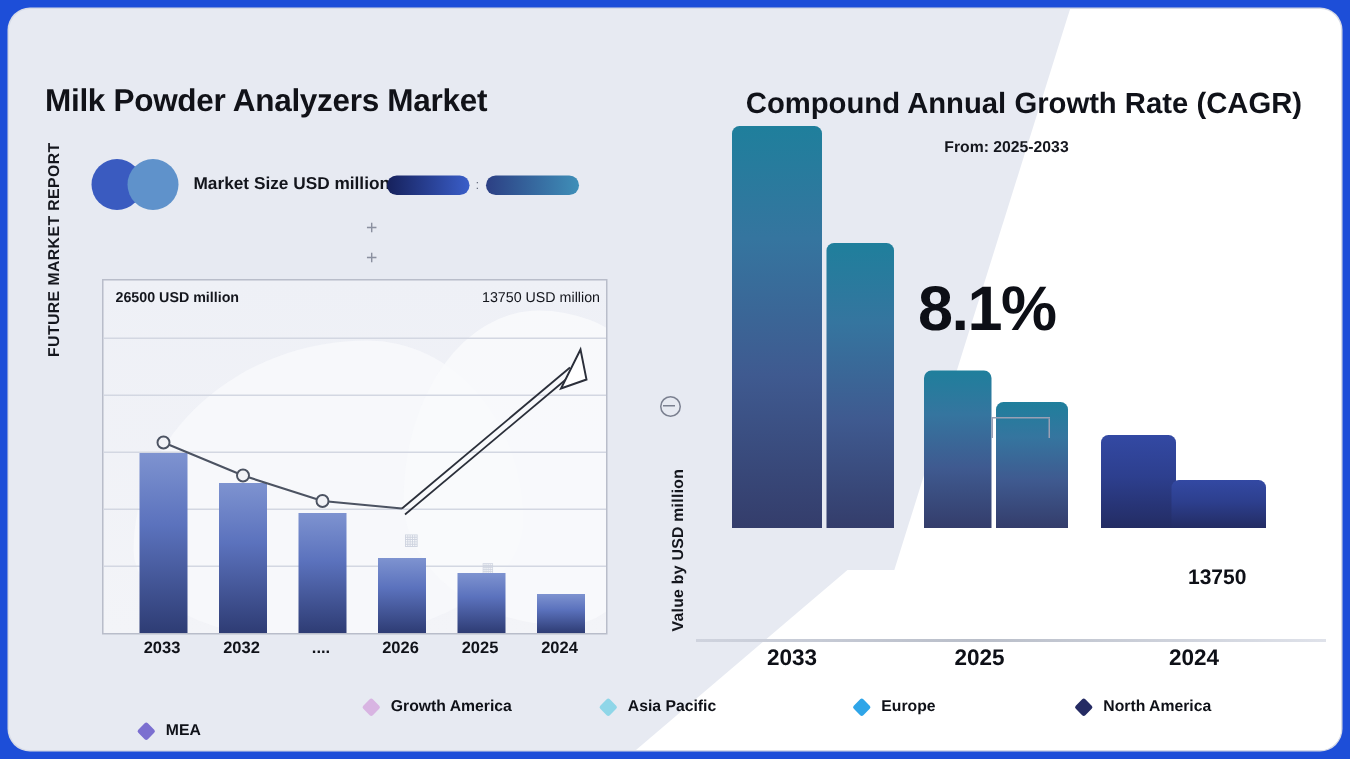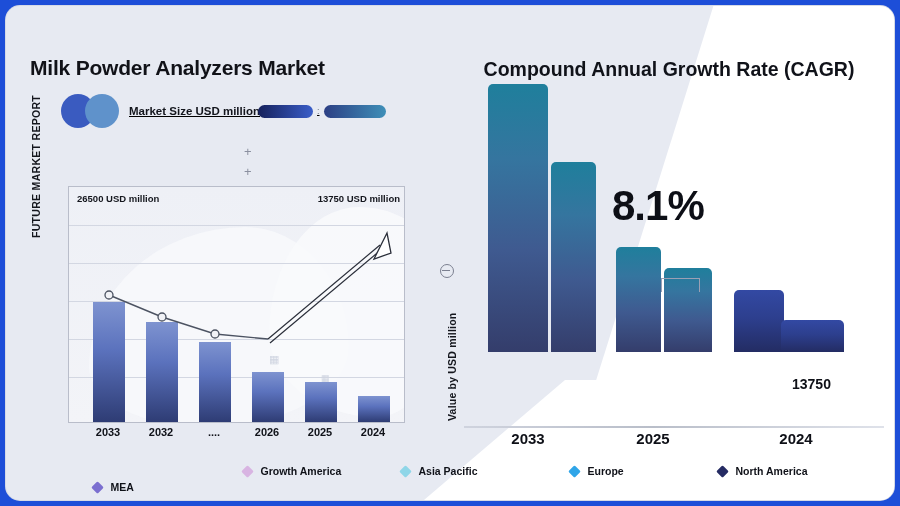--- a/index.html
+++ b/index.html
@@ -33,21 +33,21 @@
     clip-path:polygon(100% 0,100% 100%,0 100%, 30% 0);
     pointer-events:none;
   }
   
   .left-panel{position:absolute;left:0;top:0;width:450px;height:494px;}
   .main-title{
     position:absolute;left:24px;top:50px;
     font-size:21px;font-weight:bold;color:#111218;letter-spacing:-0.2px;
     white-space:nowrap;
   }
-  .brand-row{position:absolute;left:55px;top:88px;height:34px;display:flex;align-items:center;text-decoration:underline;}
+  .brand-row{position:absolute;left:55px;top:100px;height:34px;display:flex;align-items:center;}
   .logo-mark{position:relative;width:62px;height:34px;flex:none;}
   .logo-mark .c1{position:absolute;left:0;top:0;width:34px;height:34px;border-radius:50%;background:#3a5bc0;}
   .logo-mark .c2{position:absolute;left:24px;top:0;width:34px;height:34px;border-radius:50%;background:#5f92cb;}
   .brand-text{
     font-size:11.5px;font-weight:bold;color:#13151c;white-space:nowrap;margin-left:6px;
   }
   .pill{height:13px;border-radius:7px;display:inline-block;}
   .pill-a{width:55px;background:linear-gradient(90deg,#16215c,#3a5ec9);margin-left:-2px;}
   .pill-colon{font-size:9px;color:#6b7183;margin:0 4px;}
   .pill-b{width:62px;background:linear-gradient(90deg,#2c3f84,#3f8fb8);}
@@ -89,40 +89,40 @@
   .blob2{
     position:absolute;left:200px;top:20px;width:180px;height:210px;
     background:#f8f9fc;
     border-radius:50% 50% 40% 60% / 60% 40% 60% 40%;
     opacity:.9;
   }
   .lbl-left{
     position:absolute;left:8px;top:6px;font-size:9.5px;font-weight:bold;color:#14161d;white-space:nowrap;
   }
   .lbl-right{
-    position:absolute;right:4px;top:6px;font-size:9.5px;font-weight:bold;color:#14161d;white-space:nowrap;
+    position:absolute;right:4px;top:6px;font-size:9.5px;font-weight:normal;color:#14161d;white-space:nowrap;
   }
   .bar-l{
     position:absolute;bottom:0;
     background:linear-gradient(180deg,#7e93d0 0%,#5b72bd 40%,#2e3c74 100%);
   }
   .ghost{position:absolute;color:#cfd4e0;font-size:11px;}
 
   .xticks{
     position:absolute;left:62px;top:420px;width:335px;height:20px;
   }
   .xticks span{
     position:absolute;font-size:11px;font-weight:bold;color:#101219;
     transform:translateX(-50%);white-space:nowrap;
   }
 
   
   .right-panel{position:absolute;left:450px;top:0;width:438px;height:494px;}
   .cagr-title{
-    position:absolute;left:0;right:12px;top:52px;text-align:center;
+    position:absolute;left:0;right:26px;top:52px;text-align:right;
     font-size:19.5px;font-weight:bold;color:#101219;white-space:nowrap;
   }
   .cagr-sub{
     position:absolute;left:0;right:8px;top:86px;text-align:center;
     font-size:10.5px;font-weight:bold;color:#14161d;
   }
   .cagr-big{
     position:absolute;left:156px;top:176px;
     font-size:42px;font-weight:bold;color:#0d0f16;letter-spacing:-1px;
   }
@@ -236,20 +236,21 @@
         <span style="left:146px;">....</span>
         <span style="left:199px;">2026</span>
         <span style="left:252px;">2025</span>
         <span style="left:305px;">2024</span>
       </div>
     </div>
 
     <div class="right-panel">
 
       <div class="cagr-title">Compound Annual Growth Rate (CAGR)</div>
+      <div class="cagr-sub">From: 2025-2033</div>
 
       <div class="rbars">
         <div class="bar-r teal" style="left:32px;width:60px;height:268px;"></div>
         <div class="bar-r teal" style="left:95px;width:45px;height:190px;"></div>
 
         <div class="bar-r teal" style="left:160px;width:45px;height:105px;"></div>
         <div class="bar-r teal" style="left:208px;width:48px;height:84px;"></div>
 
         <div class="bar-r navy" style="left:278px;width:50px;height:62px;"></div>
         <div class="bar-r navy" style="left:325px;width:63px;height:32px;"></div>

